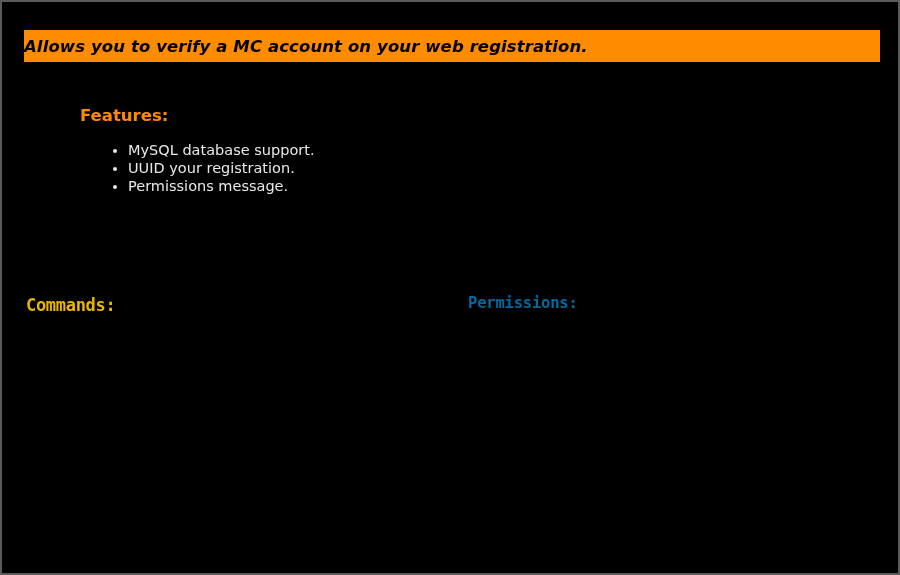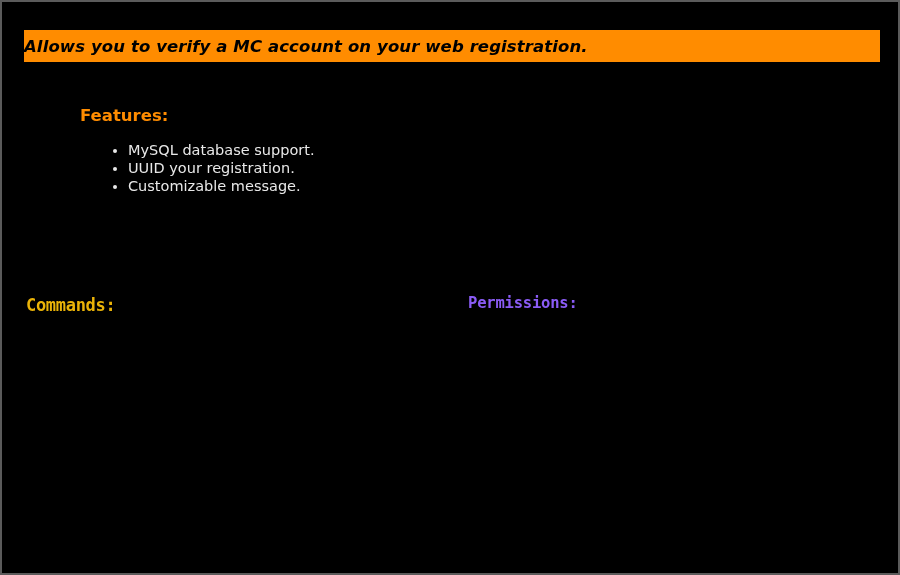--- a/index.html
+++ b/index.html
@@ -77,21 +77,21 @@
     font-size: 17px;
     font-weight: bold;
     font-family: "DejaVu Sans Mono", monospace;
     letter-spacing: -0.3px;
     white-space: nowrap;
   }
   .permissions-heading {
     position: absolute;
     left: 466px;
     top: 292px;
-    color: #8b5cf6;
+    color: #0369a1;
     font-size: 15.5px;
     font-weight: bold;
     font-family: "DejaVu Sans Mono", monospace;
     letter-spacing: -0.2px;
     white-space: nowrap;
   }
 </style>
 </head>
 <body>
 
@@ -99,21 +99,21 @@
 
   <div class="banner">
     <span class="banner-text">Allows you to verify a MC account on your web registration.</span>
   </div>
 
   <div class="features-block">
     <div class="features-heading">Features:</div>
     <ul class="features-list">
       <li>MySQL database support.</li>
       <li>UUID your registration.</li>
-      <li>Customizable message.</li>
+      <li>Permissions message.</li>
     </ul>
   </div>
 
   <div class="commands-heading">Commands:</div>
 
   <div class="permissions-heading">Permissions:</div>
 
 </div>
 
 </body></html>

